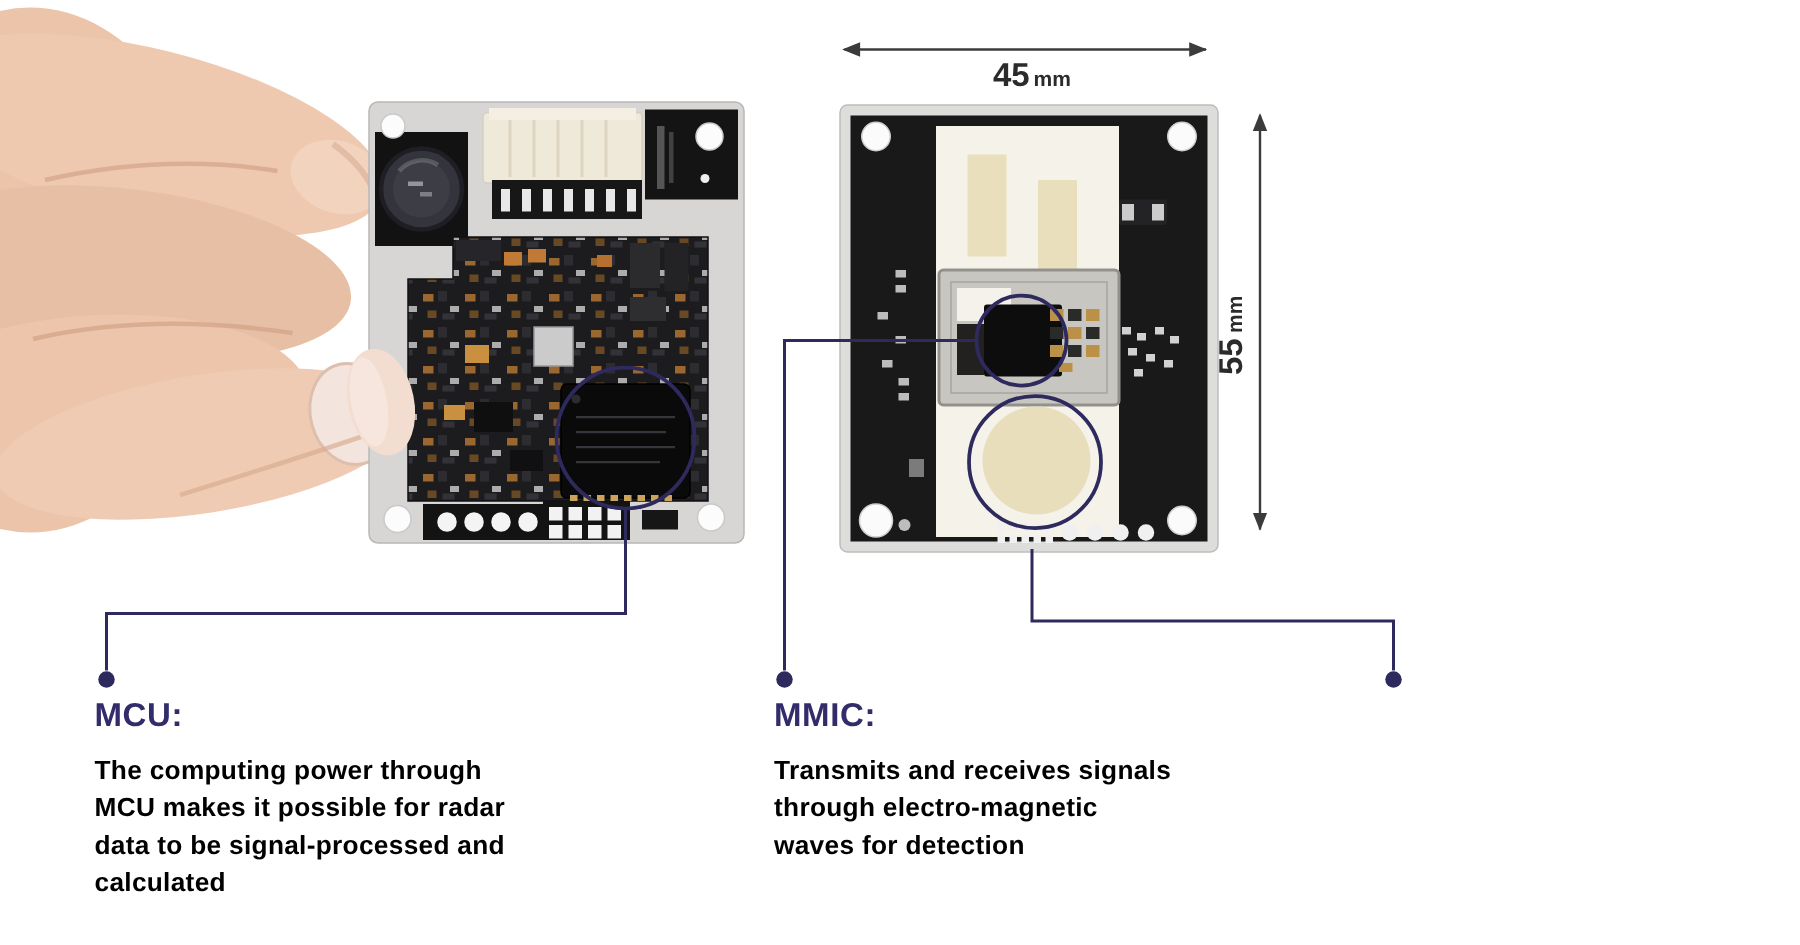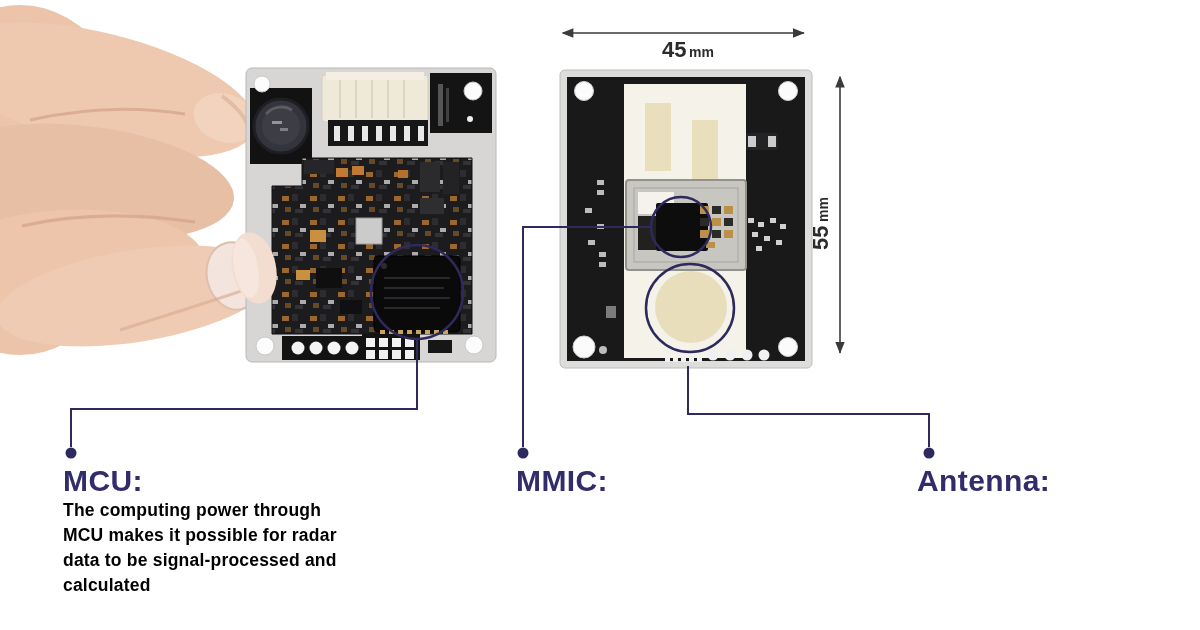--- a/index.html
+++ b/index.html
@@ -3,22 +3,22 @@
 <meta charset="utf-8">
 <style>
   html,body { margin:0; padding:0; background:#ffffff; }
   body { width:1200px; height:630px; overflow:hidden;
          font-family:"Liberation Sans", sans-serif; }
   .stage { position:relative; width:1200px; height:630px; background:#ffffff;text-decoration:underline; }
   .stage > svg { position:absolute; left:0; top:0; }
 
   .callout { position:absolute; }
   .callout-title {
-    font-size:30px; font-weight:700; letter-spacing:0.4px;
-    color:#322c6a; 
+    font-size:22px; font-weight:700; letter-spacing:0.4px;
+    color:#322c6a; margin-bottom:11px;
   }
   .callout-body {
     font-size:17.5px; font-weight:700; line-height:25px; letter-spacing:0.2px;
     color:#000000; white-space:pre-line;
   }
 
   .ann  { fill:none; stroke:#2e2a5e; stroke-width:2.5px; }
   .lead { fill:none; stroke:#2e2a5e; stroke-width:2px; }
   .dot  { fill:#2e2a5e; }
   .dim  { stroke:#3b3b3b; stroke-width:1.6px; }
@@ -289,19 +289,21 @@
   <div class="callout" style="left:63px; top:464px; width:345px;">
     <div class="callout-title">MCU:</div>
     <div class="callout-body">The computing power through
 MCU makes it possible for radar
 data to be signal-processed and
 calculated</div>
   </div>
 
   <div class="callout" style="left:516px; top:464px; width:335px;">
     <div class="callout-title">MMIC:</div>
+    <div class="callout-body">Transmits and receives signals
+through electro-magnetic
+waves for detection</div>
   </div>
 
   <div class="callout" style="left:917px; top:464px; width:265px;">
-    <div class="callout-title">Antenna:</div>
   </div>
 
 </div>
 
 </body></html>

